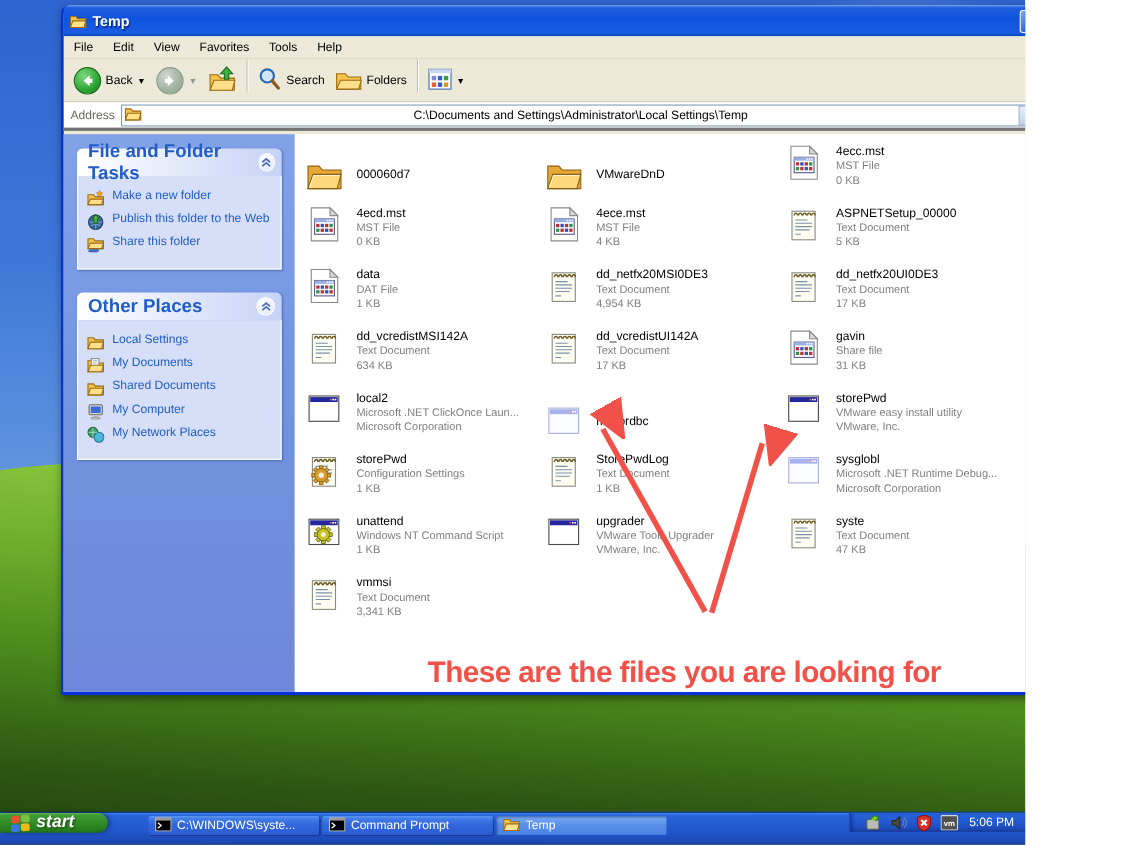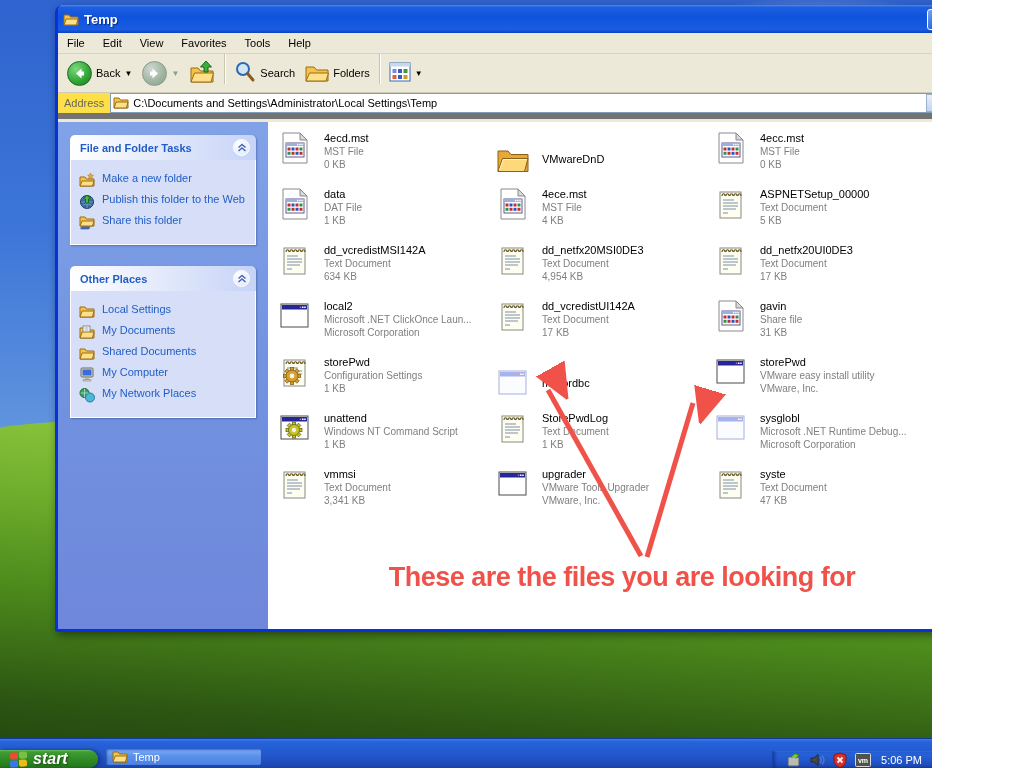--- a/index.html
+++ b/index.html
@@ -48,61 +48,61 @@
   .toolbar { height:39px; display:flex; background:#ece9d8; border-bottom:1px solid #cfcbb8; padding:0 4px; font-size:11px; }
   .tsep { width:1px; height:30px; background:#c8c4b0; margin:0 4px; box-shadow:1px 0 0 #fff; }
   .tbtn { display:flex; align-items:center; gap:4px; padding:2px 5px; border-radius:3px; }
   .navball { width:25px; height:25px; border-radius:50%; display:flex; align-items:center; justify-content:center;
     background:radial-gradient(circle at 35% 30%, #7ed87e, #2fa334 60%, #1d7a22); border:1px solid #1c6c20; }
   .navball.disabled { background:radial-gradient(circle at 35% 30%, #cfd8cf, #9fb3a0 60%, #8aa08c); border-color:#8a9a8c; }
   .navball svg { display:block; }
   .ddarrow { font-size:8px; color:#000; }
   .ddarrow.dis { color:#909a90; }
 
-  .addressbar { height:26px; display:flex; align-items:center; background:#fde047; border-bottom:6px solid #737373; padding:0 2px 0 6px; font-size:11px; }
+  .addressbar { height:26px; display:flex; align-items:center; background:#ffffff; border-bottom:3px solid #737373; padding:0 2px 0 6px; font-size:11px; }
   .addr-label { color:#6a675a; margin-right:6px; }
   .addr-input { flex:1; height:20px; background:#fff; border:1px solid #7f9db9; display:flex; align-items:center; padding:0 2px; gap:4px; }
-  .addr-path { flex:1; font-size:11px; color:#000; white-space:nowrap; overflow:hidden; }
+  .addr-path { flex:1; font-size:11px; color:#000; white-space:nowrap; overflow:hidden;text-align:center; }
   .addr-dd { width:17px; height:18px; background:linear-gradient(180deg,#e8f0fb,#c0d4f0); border:1px solid #9ab0d0; display:flex; align-items:center; justify-content:center; font-size:8px; color:#20408a; }
   .go-btn { display:flex; align-items:center; gap:4px; margin-left:5px; padding:1px 6px 1px 2px; border-radius:3px; }
   .go-ball { width:19px; height:19px; border-radius:4px; background:radial-gradient(circle at 35% 30%, #6fcf6f, #2fa334 60%, #157a1a); border:1px solid #0f6a14;
     display:flex; align-items:center; justify-content:center; }
 
   .content { position:absolute; left:0; right:0; top:117px; bottom:0; display:flex; background:#fff; }
   .sidebar { width:210px; background:linear-gradient(180deg,#82a2e8 0%, #7193e0 50%, #6f87da 100%); padding:13px 12px 0 12px; overflow:hidden; }
   .panel { width:186px; border-radius:5px 5px 0 0; margin-bottom:21px; box-shadow:1px 1px 2px rgba(20,40,100,.35); }
   .panel-head { height:25px; border-radius:5px 5px 0 0; display:flex; align-items:center; justify-content:space-between;
     padding:0 6px 0 10px; background:linear-gradient(90deg,#ffffff, #c6d3f7); }
-  .panel-title { color:#215dc6; font-weight:bold; font-size:11px; }
+  .panel-title { color:#215dc6; font-weight:bold; font-size:17px; }
   .chev-btn { width:17px; height:17px; border-radius:50%; background:radial-gradient(circle at 35% 30%, #ffffff, #dce6fb); border:1px solid #fff;
     display:flex; align-items:center; justify-content:center; }
   .panel-body { background:#d6dff7; border:1px solid #fff; border-top:none; padding:7px 4px 9px 8px; }
   .s-link { display:flex; gap:7px; margin:5px 0; align-items:flex-start; }
   .s-link-label { color:#215dc6; font-size:11px; line-height:13px; cursor:pointer; }
   .s-ico { flex:0 0 16px; height:16px; }
 
   .filearea { position:relative; flex:1; background:#fff; overflow:hidden; }
   .fcol { position:absolute; top:9px; width:218px; }
   .tile { display:flex; gap:12px; height:56px; align-items:flex-start; }
   .tile-folder { align-items:center; height:56px; }
   .tile-folder .tmeta { margin-top:0; }
   .tico { flex:0 0 34px; height:34px; }
   .tmeta { padding-top:1px; min-width:0; }
   .tname { font-size:11px; color:#000; line-height:13px; white-space:nowrap; }
   .tsub { font-size:10px; color:#7f7f7f; line-height:13px; white-space:nowrap; }
 
   
-  .note-text { position:absolute; left:322px; top:562px; width:600px; text-align:center;
+  .note-text { position:absolute; left:322px; top:596px; width:600px; text-align:center;
     font-size:27px; font-weight:bold; letter-spacing:-0.5px; }
   #arrow-svg { position:absolute; inset:0; pointer-events:none; }
 
   
   .taskbar { position:absolute; left:0; right:0; bottom:0; height:30px;
     background:linear-gradient(180deg,#3a80f0 0%, #2763da 9%, #2257cd 55%, #1d48b4 92%, #1941a5 100%);
-    border-top:1px solid #0f3a9a; display:flex; align-items:flex-end; }
+    border-top:1px solid #0f3a9a; display:flex; align-items:flex-start;gap:29px; }
   .start-btn { width:98px; display:flex; align-items:center; gap:6px; padding-left:10px;
     border-radius:0 12px 12px 0;
     background:linear-gradient(180deg,#6cbf5e 0%, #3f9c33 10%, #2f8a25 55%, #247a1c 90%, #1d6a16 100%);
     box-shadow:2px 0 4px rgba(0,0,0,.4); }
   .start-label { color:#fff; font-size:16px; font-weight:bold; font-style:italic; text-shadow:1px 1px 2px #1a4a12; }
   .taskbtns { display:flex; gap:3px; padding:3px 0 3px 8px; flex:1; }
   .taskbtn { width:155px; display:flex; align-items:center; gap:5px; padding:0 6px; border-radius:2px; font-size:11px; color:#fff;
     background:linear-gradient(180deg,#4a86ec, #3268dc 45%, #2a5cd0); box-shadow:inset 0 1px 0 #6aa0f4, 1px 1px 1px rgba(0,0,30,.3); white-space:nowrap; overflow:hidden; }
   .taskbtn.active { background:linear-gradient(180deg,#7fb0f5, #5a90ea 45%, #4a82e4); box-shadow:inset 1px 1px 2px rgba(10,30,90,.5); }
   .taskbtn .tb-label { overflow:hidden; text-overflow:ellipsis; }
@@ -332,20 +332,31 @@
                       <circle cx="11" cy="10.5" r="4.5" fill="#4ab8d8" stroke="#2a7a9a"></circle>
                       <path d="M1.5 6 h8 M5.5 1.8 v8.4" stroke="#bfe8d0" stroke-width="0.7" fill="none"></path>
                     </svg></span></span>
                 <span class="s-link-label">My Network Places</span>
               </div>
     </div>
   </div>
         </div>
       <div class="filearea" id="filearea">
   <div class="fcol" style="left:10px">
+    <div class="tile tile-folder">
+      <span class="tico"><span><svg width="34" height="34" viewBox="0 0 34 34">
+     <path d="M2 9 h10 l3 3.5 h17 v17 h-30 z" fill="#e8a838" stroke="#8a6014"></path>
+     <path d="M2 29.5 l4.5-13 h25.5 l-3.5 13 z" fill="#fed97c" stroke="#8a6014"></path>
+     <path d="M3.5 28 l3.8-10.5 h23.5" fill="none" stroke="#fff3c8" stroke-width="1"></path>
+                  </svg></span></span>
+      <div class="tmeta">
+        <div class="tname">000060d7</div>
+
+      </div>
+    </div>
             <div class="tile">
       <span class="tico"><span><svg width="34" height="34" viewBox="0 0 34 34">
      <path d="M5 2 h17 l7 7 v23 h-24 z" fill="#fff" stroke="#8a8a8a"></path>
      <path d="M22 2 l7 7 h-7 z" fill="#d8d8d8" stroke="#8a8a8a"></path>
      <rect x="8" y="12" width="18" height="14" fill="#fff" stroke="#5a5a8a"></rect>
      <rect x="8" y="12" width="18" height="3" fill="#9ab0e0"></rect>
      <rect x="19" y="12.8" width="1.4" height="1.4" fill="#fff"></rect>
                     <rect x="21.2" y="12.8" width="1.4" height="1.4" fill="#fff"></rect>
                     <rect x="23.4" y="12.8" width="1.4" height="1.4" fill="#fff"></rect>
      <g>
@@ -751,20 +762,36 @@
     <div class="start-btn">
       <span class="flag">
           <i class="fr"></i>
           <i class="fg"></i>
           <i class="fb"></i>
           <i class="fy"></i>
         </span>
       <span class="start-label">start</span>
     </div>
     <div class="taskbtns" id="taskbtns">
+  <div class="taskbtn">
+    <span><svg width="15" height="13" viewBox="0 0 15 13">
+              <rect x="0.5" y="0.5" width="14" height="12" fill="#000" stroke="#c8c8c8"></rect>
+              <rect x="0.5" y="0.5" width="14" height="2.5" fill="#9a9a9a"></rect>
+              <path d="M2.5 5 l3 2.5 -3 2.5" stroke="#fff" fill="none" stroke-width="1.2"></path>
+            </svg></span>
+    <span class="tb-label">C:\WINDOWS\syste...</span>
+  </div>
+  <div class="taskbtn">
+    <span><svg width="15" height="13" viewBox="0 0 15 13">
+              <rect x="0.5" y="0.5" width="14" height="12" fill="#000" stroke="#c8c8c8"></rect>
+              <rect x="0.5" y="0.5" width="14" height="2.5" fill="#9a9a9a"></rect>
+              <path d="M2.5 5 l3 2.5 -3 2.5" stroke="#fff" fill="none" stroke-width="1.2"></path>
+            </svg></span>
+    <span class="tb-label">Command Prompt</span>
+  </div>
   <div class="taskbtn active">
     <span><svg width="16" height="14" viewBox="0 0 16 14">
               <path d="M1 3 h5 l1.5 2 h7.5 v8 h-14 z" fill="#f5c24a" stroke="#9a6d14"></path>
               <path d="M1 13 l2.2-6 h11.8 l-1.6 6 z" fill="#ffe08a" stroke="#9a6d14"></path>
             </svg></span>
     <span class="tb-label">Temp</span>
   </div>
       </div>
     <div class="tray" id="tray">
         <span class="ti">

